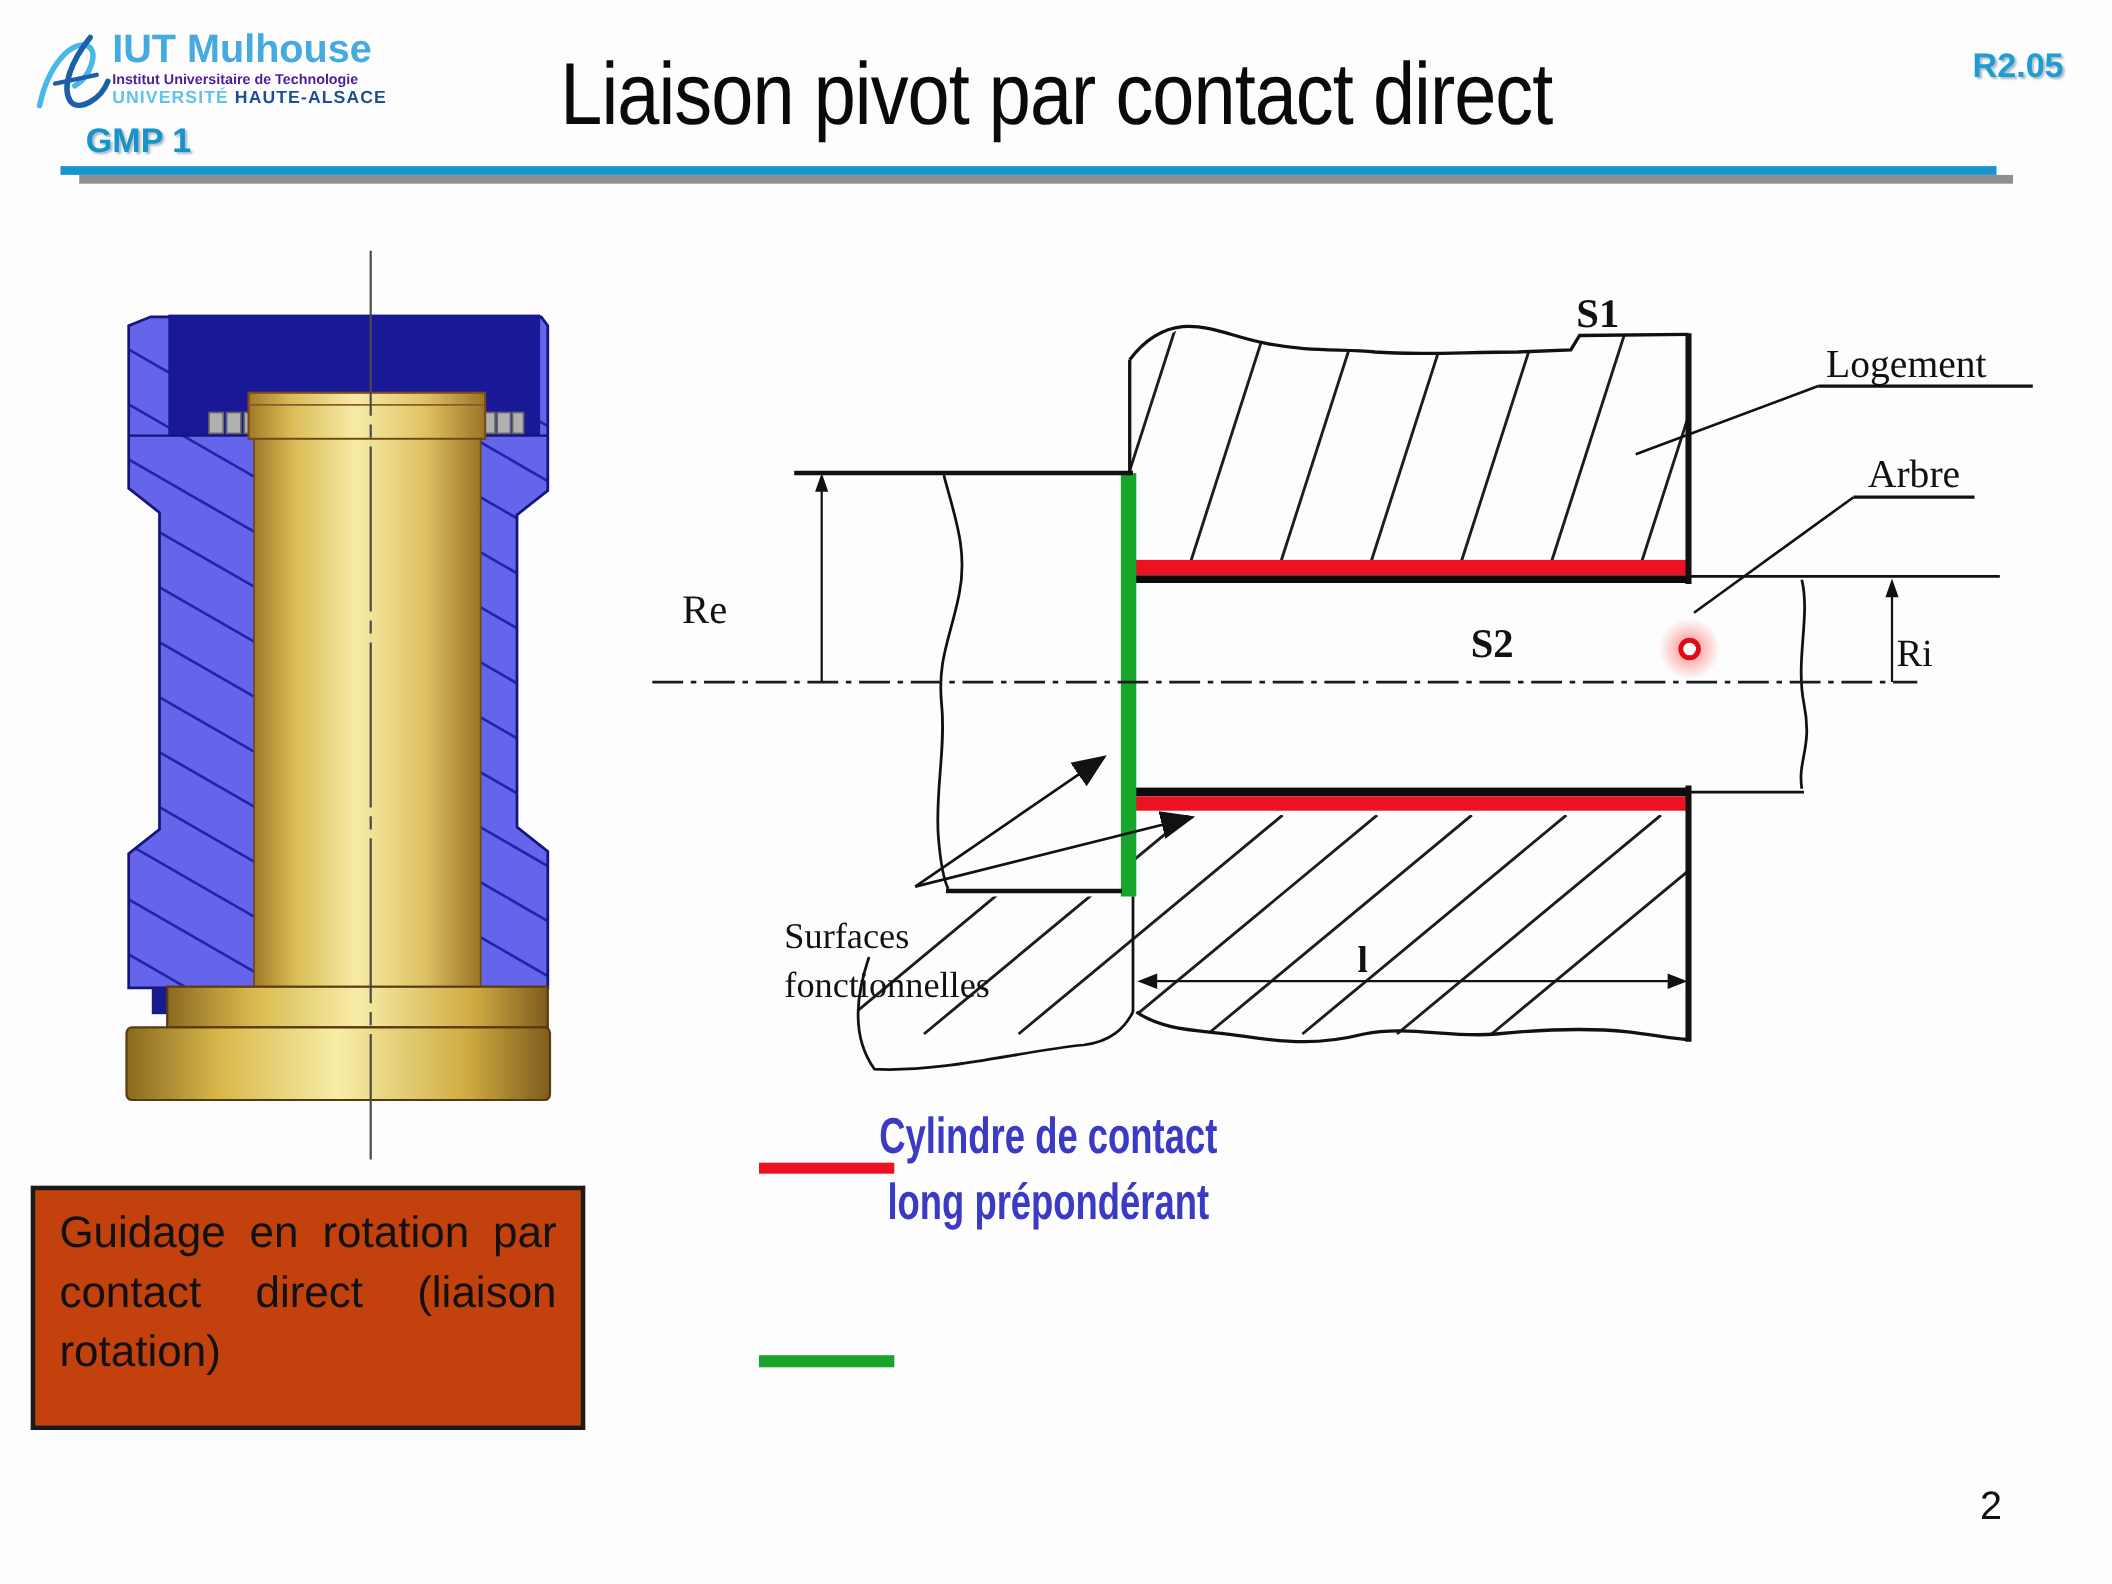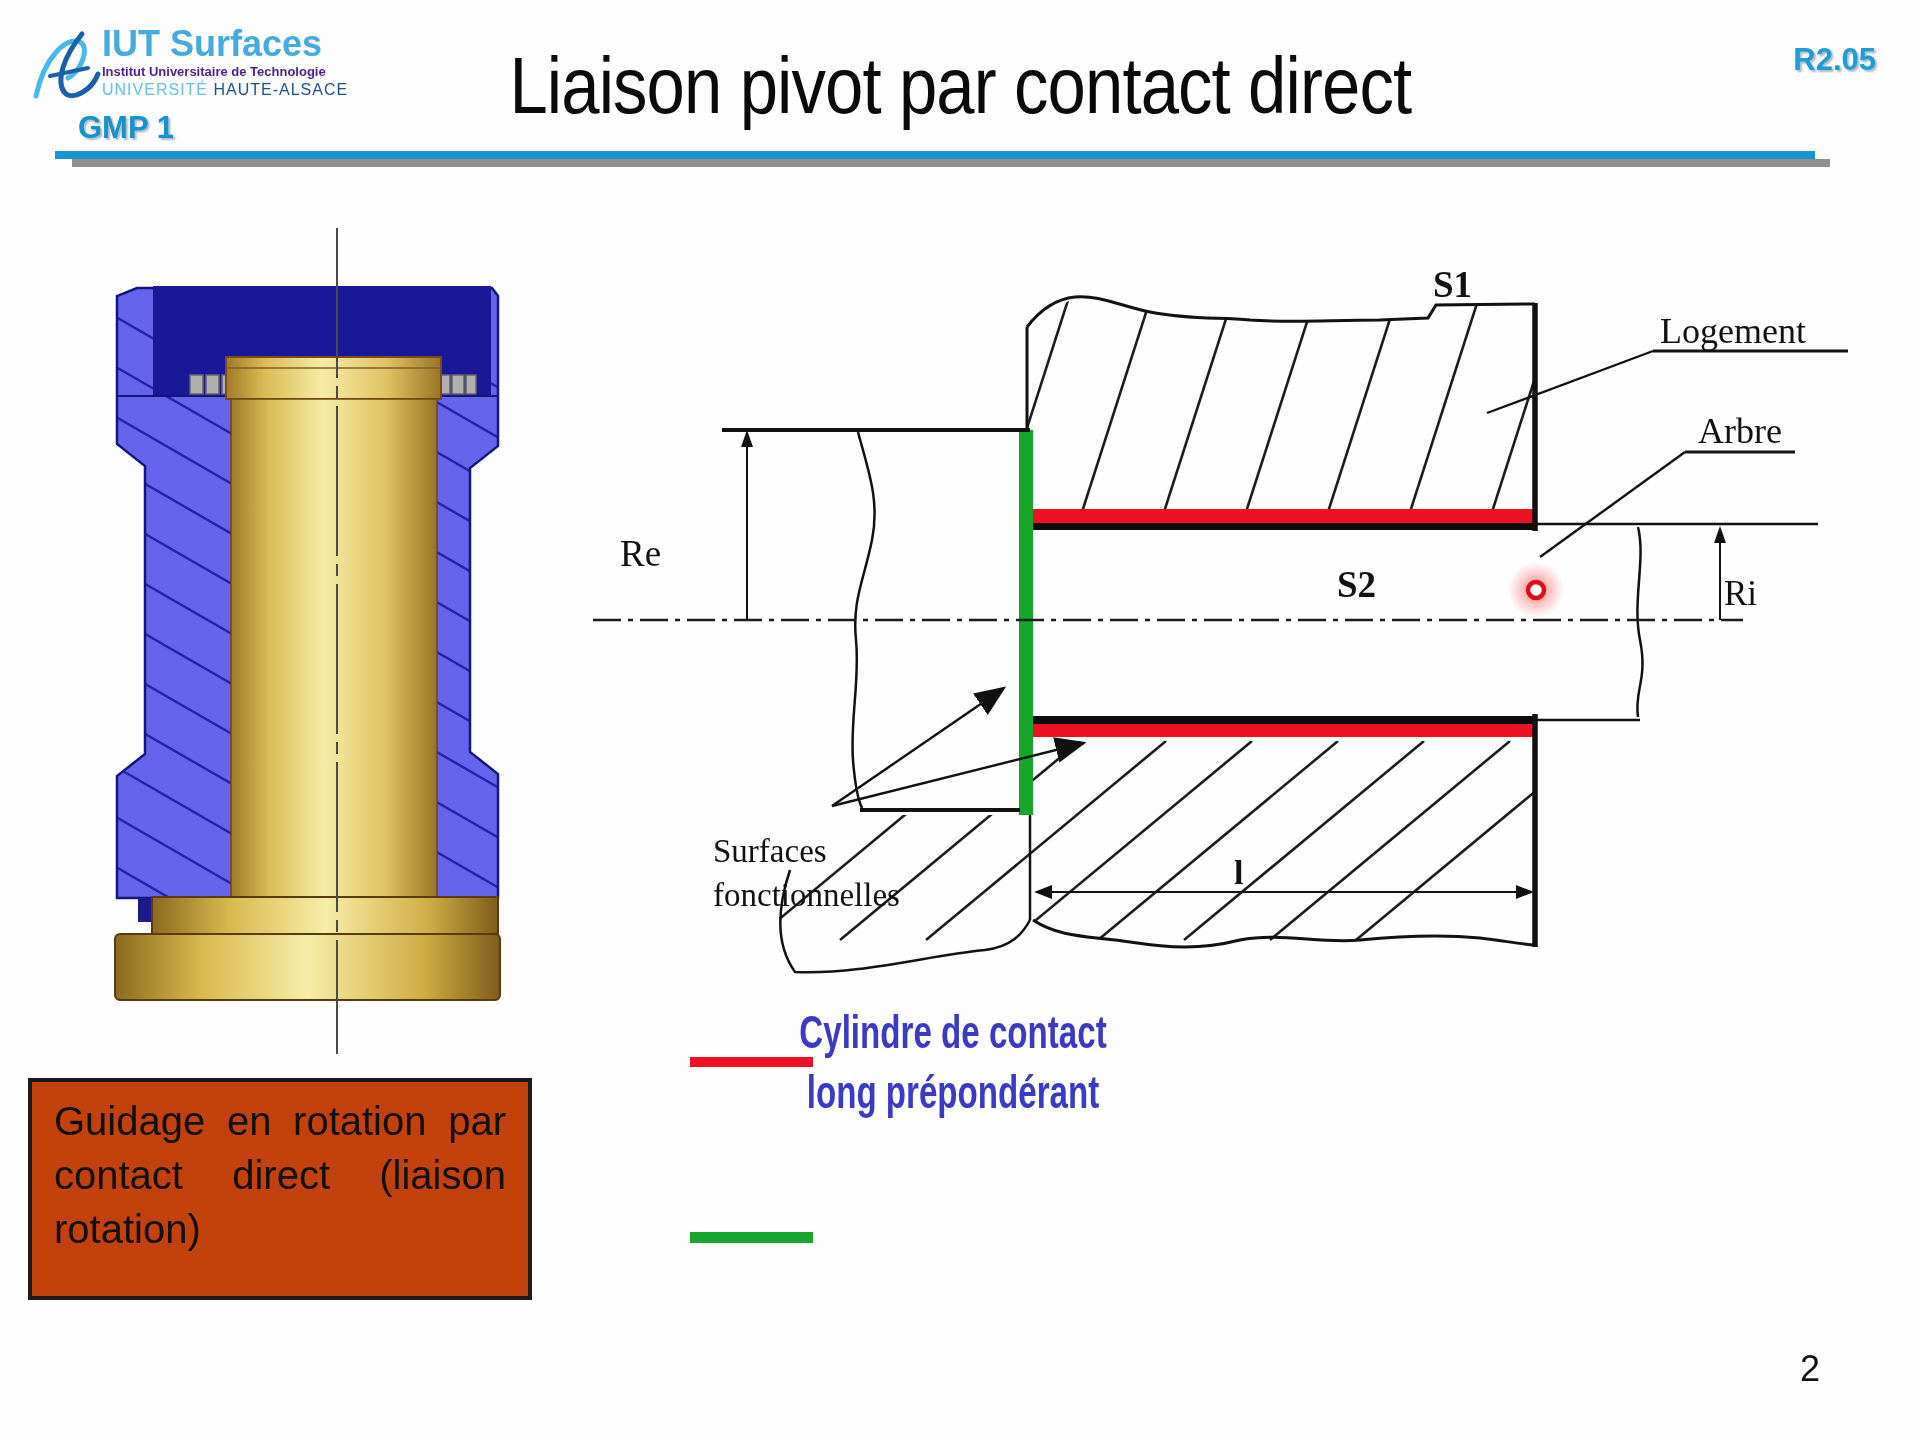--- a/index.html
+++ b/index.html
@@ -6,21 +6,21 @@
   body{width:1920px;height:1440px;background:#fdfdfd;position:relative;overflow:hidden;
        font-family:"Liberation Sans",sans-serif;}
   .abs{position:absolute;}
 
   
   #logo{left:30px;top:18px;width:360px;height:100px;}
   #logo-swoosh{position:absolute;left:0;top:0;}
   #logo-text{position:absolute;left:72px;top:8px;line-height:1;}
   #logo-name{font-size:36px;color:#45aadf;font-weight:bold;letter-spacing:0;}
   #logo-sub{font-size:13px;color:#4c1d95;font-weight:bold;margin-top:3px;}
-  #logo-univ{font-size:16px;margin-top:4px;letter-spacing:1px;font-weight:normal;}
+  #logo-univ{font-size:16px;margin-top:4px;letter-spacing:1px;font-weight:bold;}
   #logo-univ .light{color:#62c2e9;}
   #logo-univ .dark{color:#1d4f97;}
   #gmp{left:78px;top:110px;font-size:31px;font-weight:bold;color:#1693cc;
        text-shadow:2px 2px 2px rgba(110,130,150,.55);}
   #code{right:44px;top:42px;font-size:31px;font-weight:bold;color:#1e9cd4;
         text-shadow:2px 2px 2px rgba(110,130,150,.55);}
   #title-wrap{left:0;top:40px;width:1920px;text-align:center;}
   #title{display:inline-block;font-size:80px;color:#0a0a0a;white-space:nowrap;
          transform:scaleX(.86);transform-origin:50% 50%;letter-spacing:-1px;}
   #rule-shadow{left:72px;top:159px;width:1758px;height:8px;background:#8f8f8f;}
@@ -43,21 +43,21 @@
 </head>
 <body>
 
 <div class="abs" id="logo">
   <svg id="logo-swoosh" width="75" height="100" viewBox="0 0 75 100">
     <path d="M6,78 C14,40 36,18 50,24 C60,29 52,52 38,60" fill="none" stroke="#49b8e8" stroke-width="5" stroke-linecap="round"></path>
     <path d="M52,16 C34,38 26,62 34,74 C42,84 62,72 68,56" fill="none" stroke="#1b5fa8" stroke-width="5" stroke-linecap="round"></path>
     <path d="M20,58 L58,50" stroke="#1b5fa8" stroke-width="4" stroke-linecap="round"></path>
   </svg>
   <div id="logo-text">
-    <div id="logo-name">IUT Surfaces</div>
+    <div id="logo-name">IUT Mulhouse</div>
     <div id="logo-sub">Institut Universitaire de Technologie</div>
     <div id="logo-univ">
       <span class="light">UNIVERSITÉ</span>
       <span class="dark">HAUTE-ALSACE</span>
     </div>
   </div>
 </div>
 
 <div class="abs" id="gmp">GMP 1</div>
 <div class="abs" id="code">R2.05</div>

